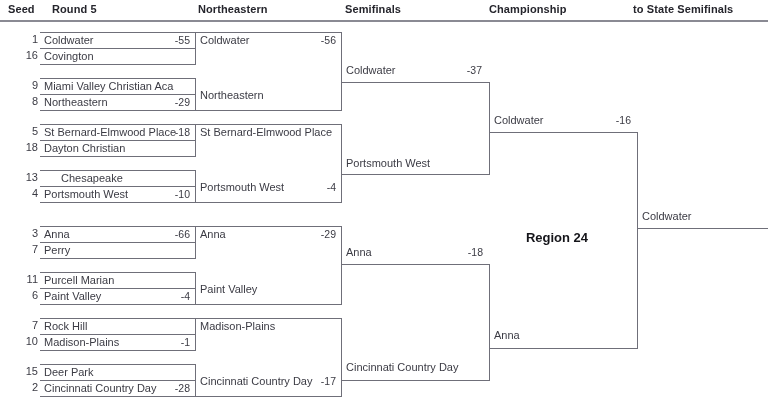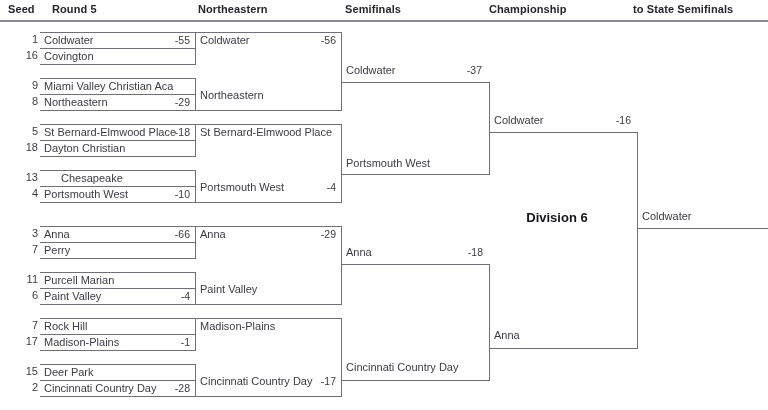--- a/index.html
+++ b/index.html
@@ -97,21 +97,21 @@
   <div>
     <div class="hdr" style="left:8px">Seed</div>
     <div class="hdr" style="left:52px">Round 5</div>
     <div class="hdr" style="left:198px">Northeastern</div>
     <div class="hdr" style="left:345px">Semifinals</div>
     <div class="hdr" style="left:489px">Championship</div>
     <div class="hdr" style="left:633px">to State Semifinals</div>
     <div class="hdr-rule"></div>
   </div>
 
-  <div class="region" style="left:487px; top:208px; width:140px;">Division 6</div>
+  <div class="region" style="left:487px; top:228px; width:140px;">Region 24</div>
 
   <div>
     <div class="seed" style="left:16px; top:33px">1</div>
     <div class="hl" style="left:40px; top:32px; width:156px"></div>
     <div class="slot" style="left:40px; top:34px; width:155px; height:14px">
       <span class="nm">Coldwater</span>
       <span class="sc" style="right:5px">-55</span>
     </div>
     <div class="hl" style="left:40px; top:48px; width:156px"></div>
     <div class="seed" style="left:16px; top:49px">16</div>
@@ -209,21 +209,21 @@
   </div>
 
   <div>
     <div class="seed" style="left:16px; top:319px">7</div>
     <div class="hl" style="left:40px; top:318px; width:156px"></div>
     <div class="slot" style="left:40px; top:320px; width:155px; height:14px">
       <span class="nm">Rock Hill</span>
       <span class="sc" style="right:5px"></span>
     </div>
     <div class="hl" style="left:40px; top:334px; width:156px"></div>
-    <div class="seed" style="left:16px; top:335px">17</div>
+    <div class="seed" style="left:16px; top:335px">10</div>
     <div class="slot" style="left:40px; top:336px; width:155px; height:14px">
       <span class="nm">Madison-Plains</span>
       <span class="sc" style="right:5px">-1</span>
     </div>
     <div class="hl" style="left:40px; top:350px; width:156px"></div>
     <div class="vl" style="left:195px; top:318px; height:33px"></div>
   </div>
 
   <div>
     <div class="seed" style="left:16px; top:365px">15</div>

